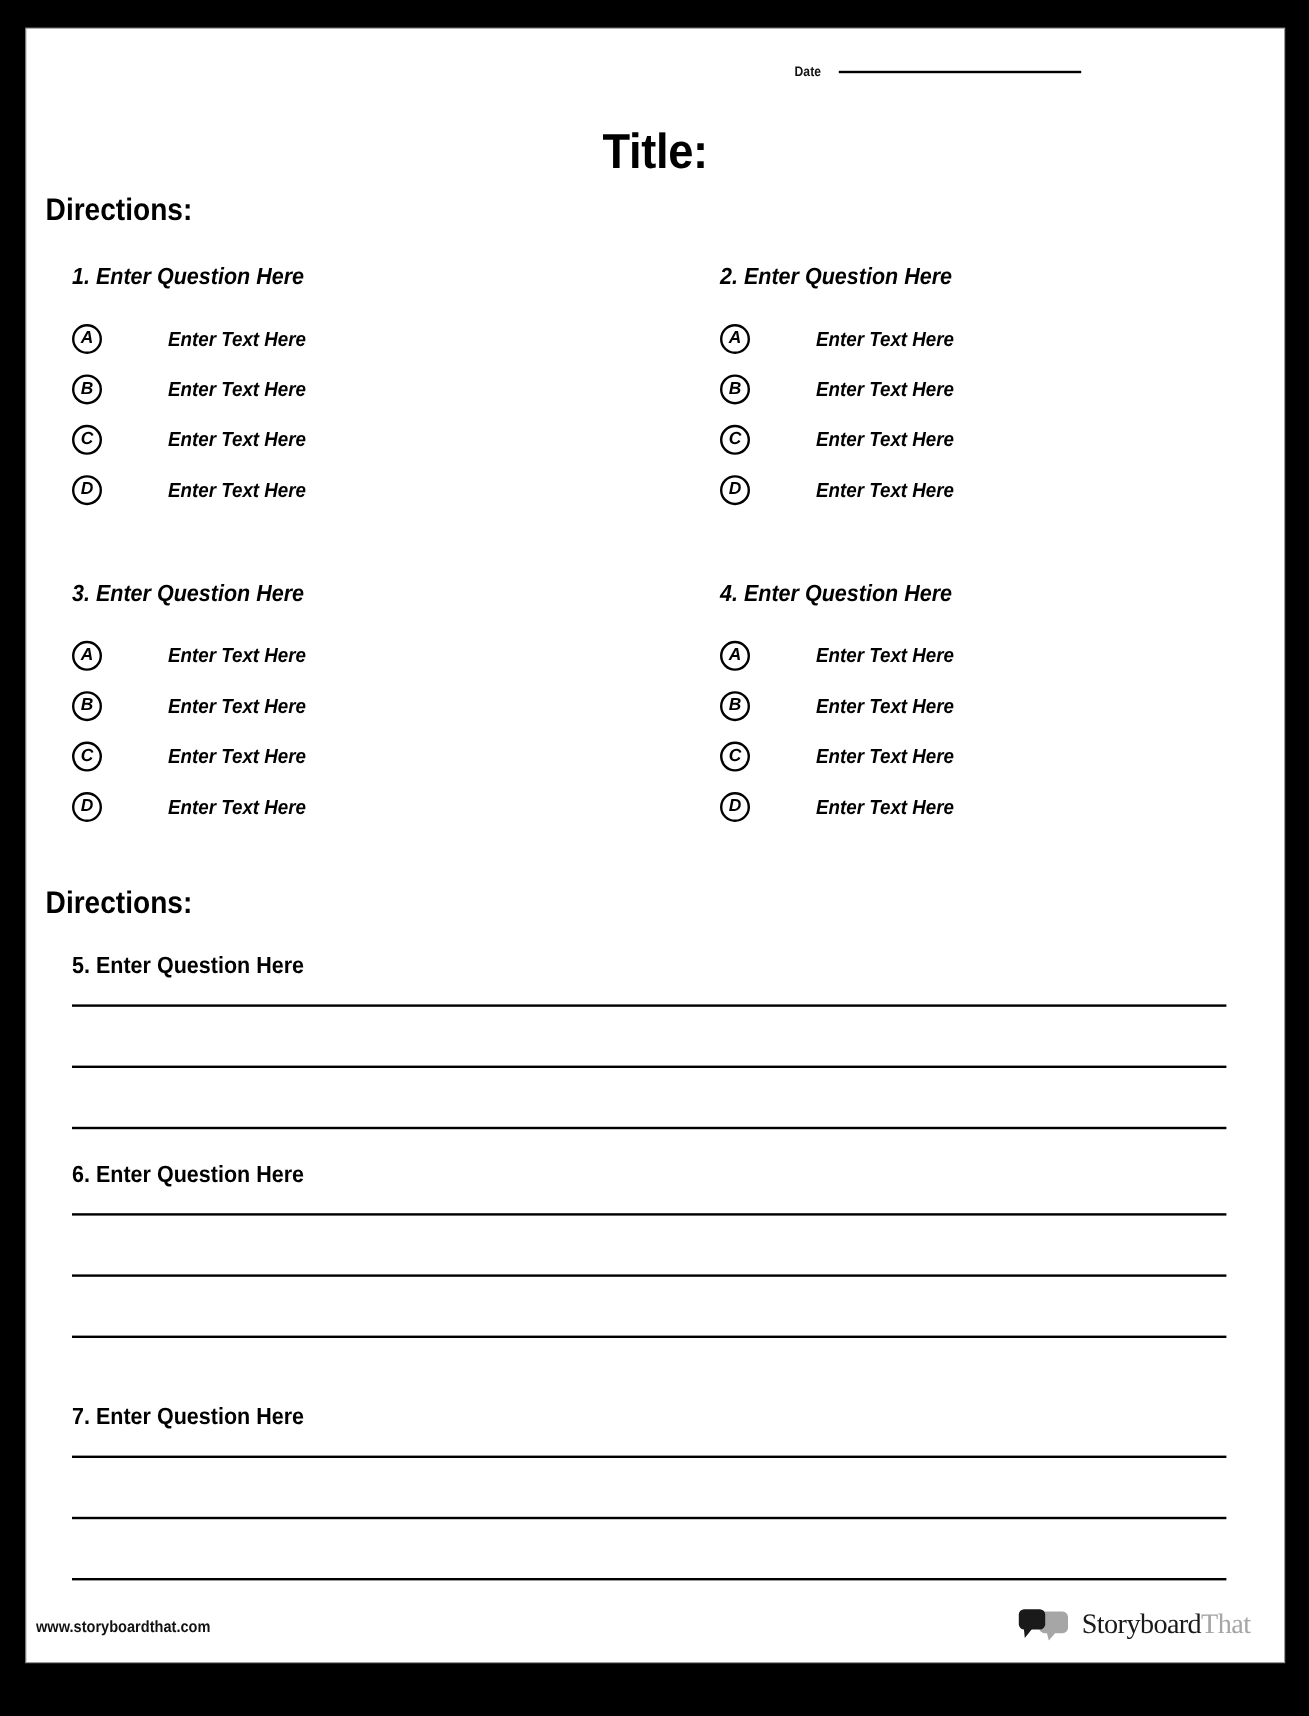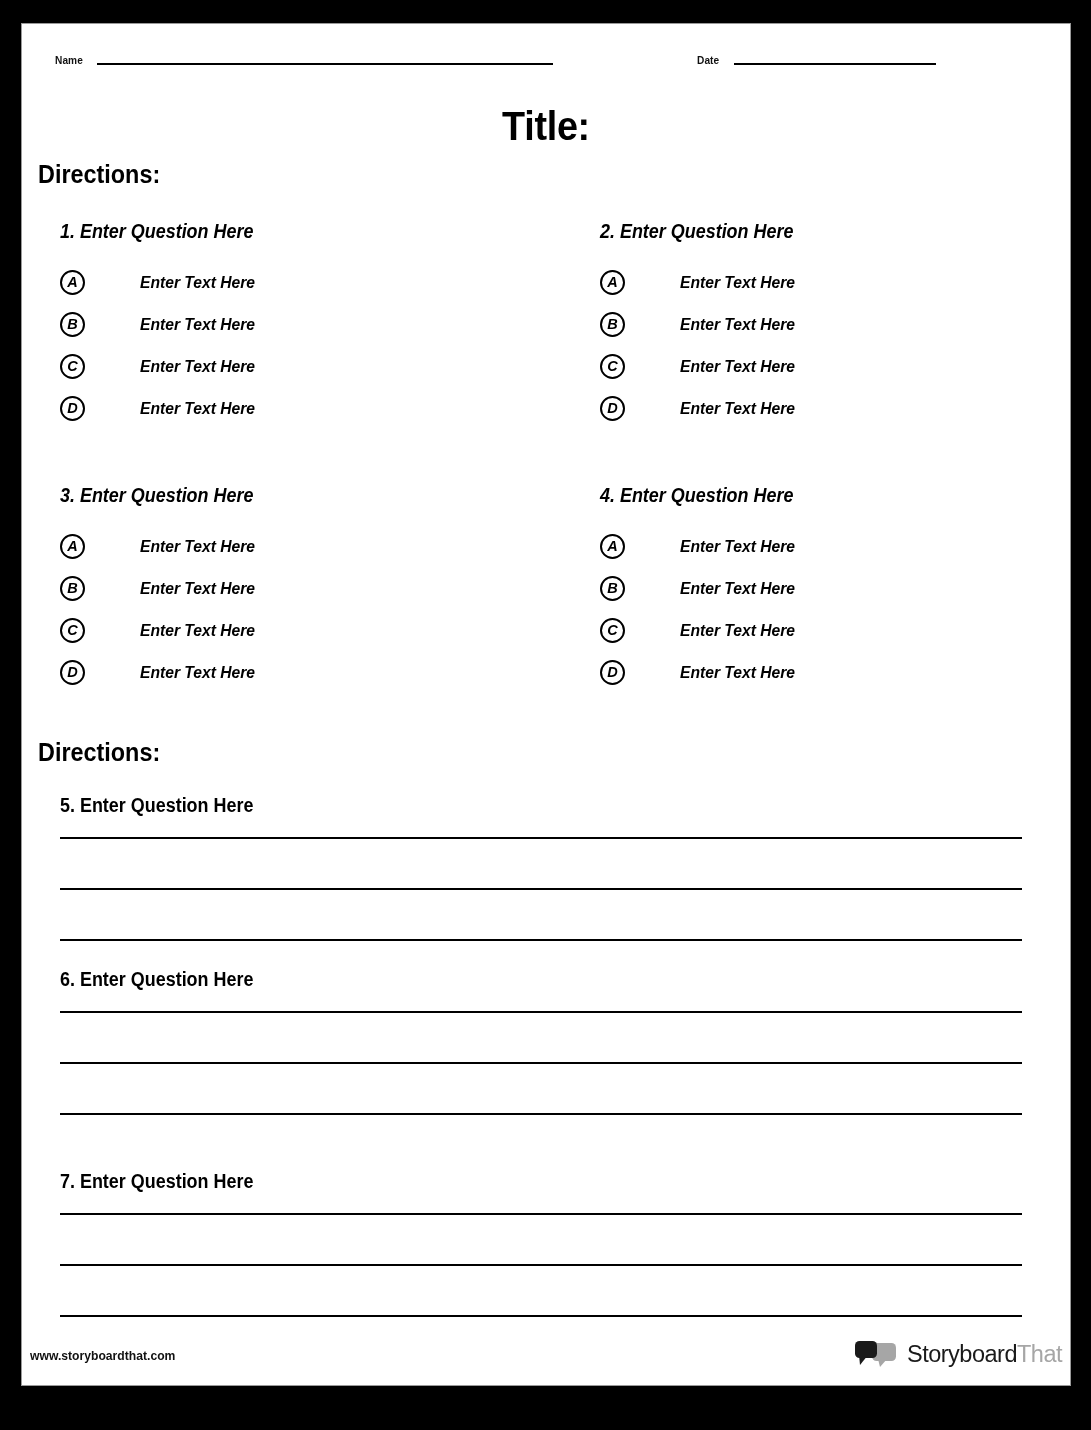--- a/index.html
+++ b/index.html
@@ -55,21 +55,21 @@
     transform: scaleX(0.88);
     transform-origin: left bottom;
     white-space: nowrap;
   }
   .field-rule {
     border-bottom: 2px solid #000000;
     height: 0;
   }
   .field-name { left: 33px; top: 30px; }
   .field-name .field-rule { width: 456px; margin-left: 10px; margin-bottom: 2px; }
-  .field-date { left: 675px; top: 30px; }
+  .field-date { left: 640px; top: 30px; align-items: center; }
   .field-date .field-rule { width: 202px; margin-left: 12px; margin-bottom: 2px; }
 
   
   .worksheet-title {
     position: absolute;
     left: 0;
     top: 80px;
     width: 1048px;
     text-align: center;
     font-family: "Liberation Sans Narrow", "Liberation Sans", sans-serif;
@@ -199,21 +199,20 @@
   #open-q6 { top: 174px; }
   #open-q7 { top: 376px; }
 
   
   .footer {
     position: absolute;
     left: 0;
     bottom: 0;
     width: 1048px;
     height: 66px;
-    padding-left: 20px;
   }
   .footer-url {
     position: absolute;
     left: 8px;
     bottom: 22px;
     font-family: "Liberation Sans Narrow", "Liberation Sans", sans-serif;
     font-weight: bold;
     font-size: 13.5px;
     line-height: 15px;
     color: #111111;
@@ -230,40 +229,36 @@
     height: 34px;
   }
   .logo-mark {
     width: 44px;
     height: 28px;
     position: relative;
     flex: 0 0 auto;
     margin-right: 9px;
   }
   .logo-wordmark {
-    font-family: Liberation Sans, sans-serif;
+    font-family: Liberation Serif, serif;
     font-size: 23.5px;
     line-height: 26px;
     letter-spacing: -0.5px;
     white-space: nowrap;
   }
   .logo-word-a { color: #1a1a1a; }
   .logo-word-b { color: #a6a6a6; }
 </style>
 </head>
 <body>
 
 <div class="page-frame">
   <div class="page-sheet">
 
     <div class="header-row">
-      <div class="field field-name">
-        <span class="field-label">Name</span>
-        <span class="field-rule"></span>
-      </div>
       <div class="field field-date">
         <span class="field-label">Date</span>
         <span class="field-rule"></span>
       </div>
     </div>
 
     <div class="worksheet-title">Title:</div>
 
     <div class="directions-heading" id="directions-1">Directions:</div>
 

